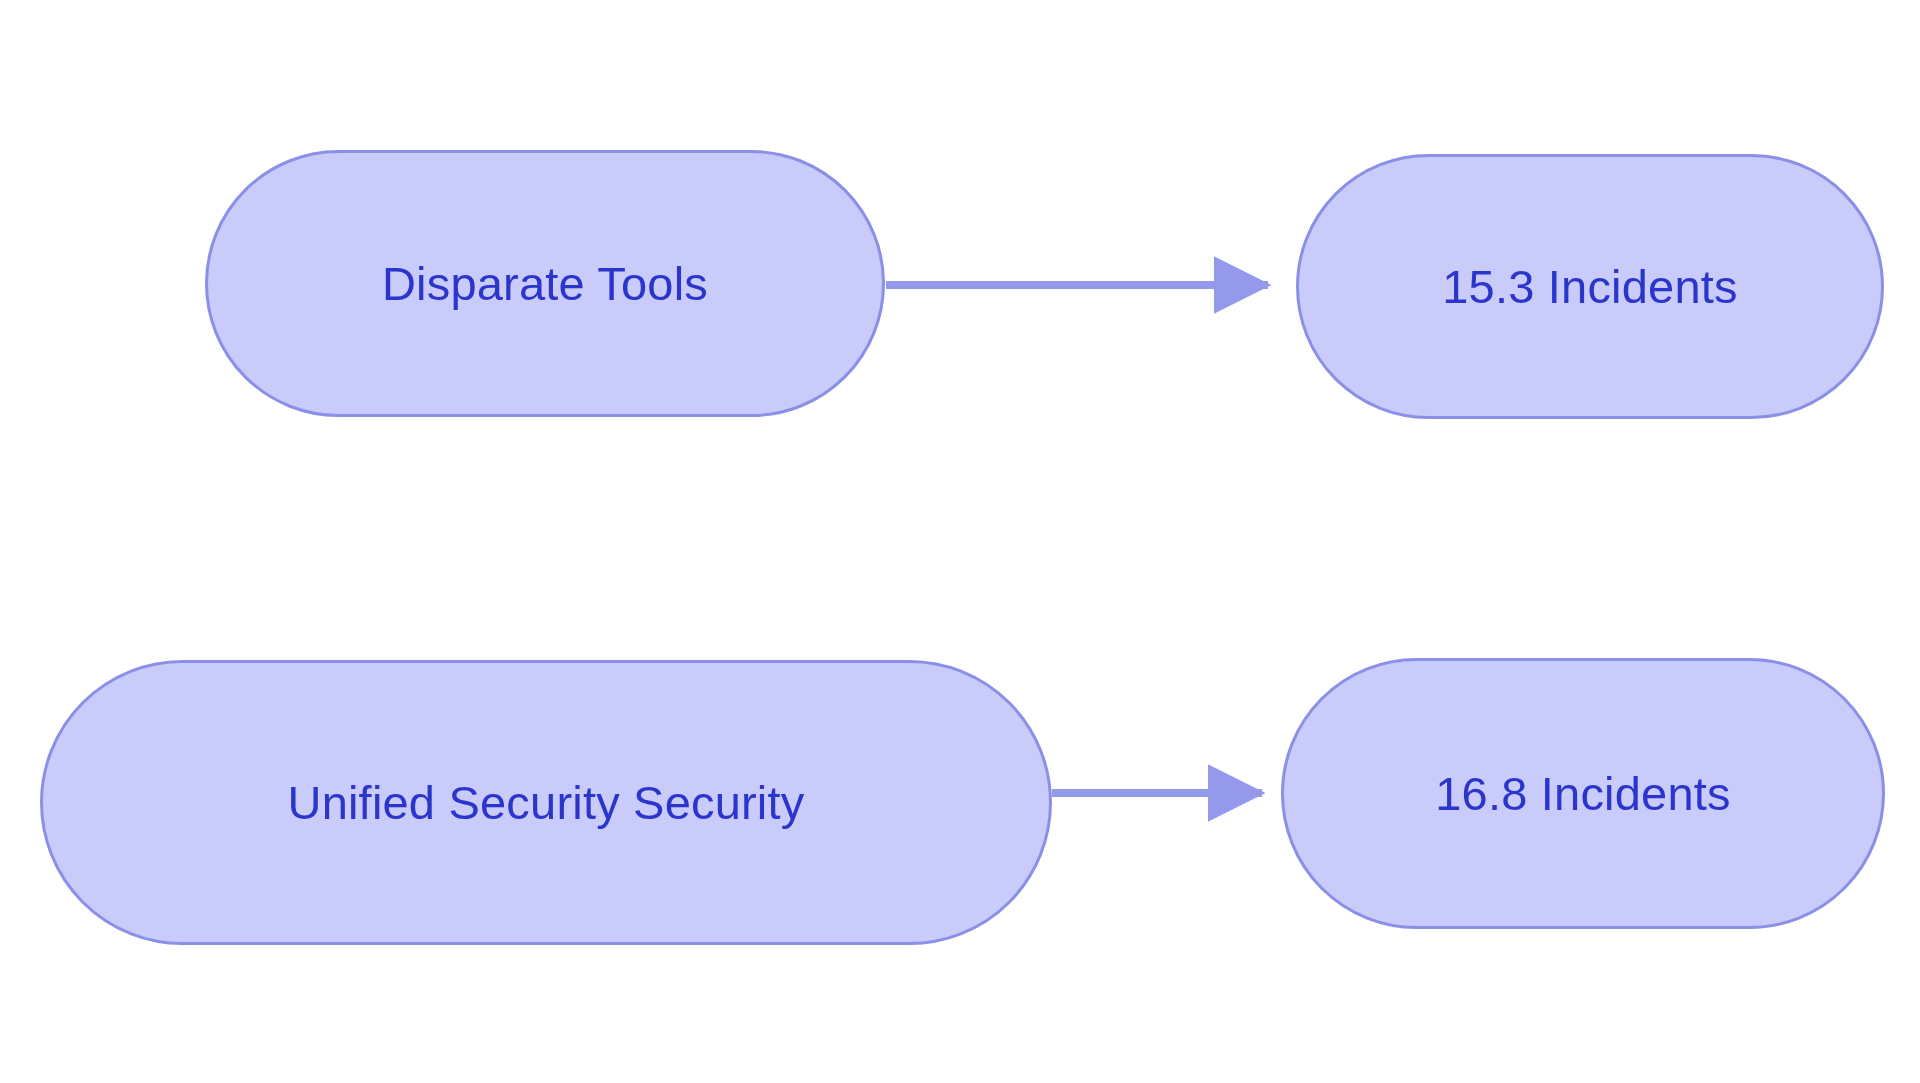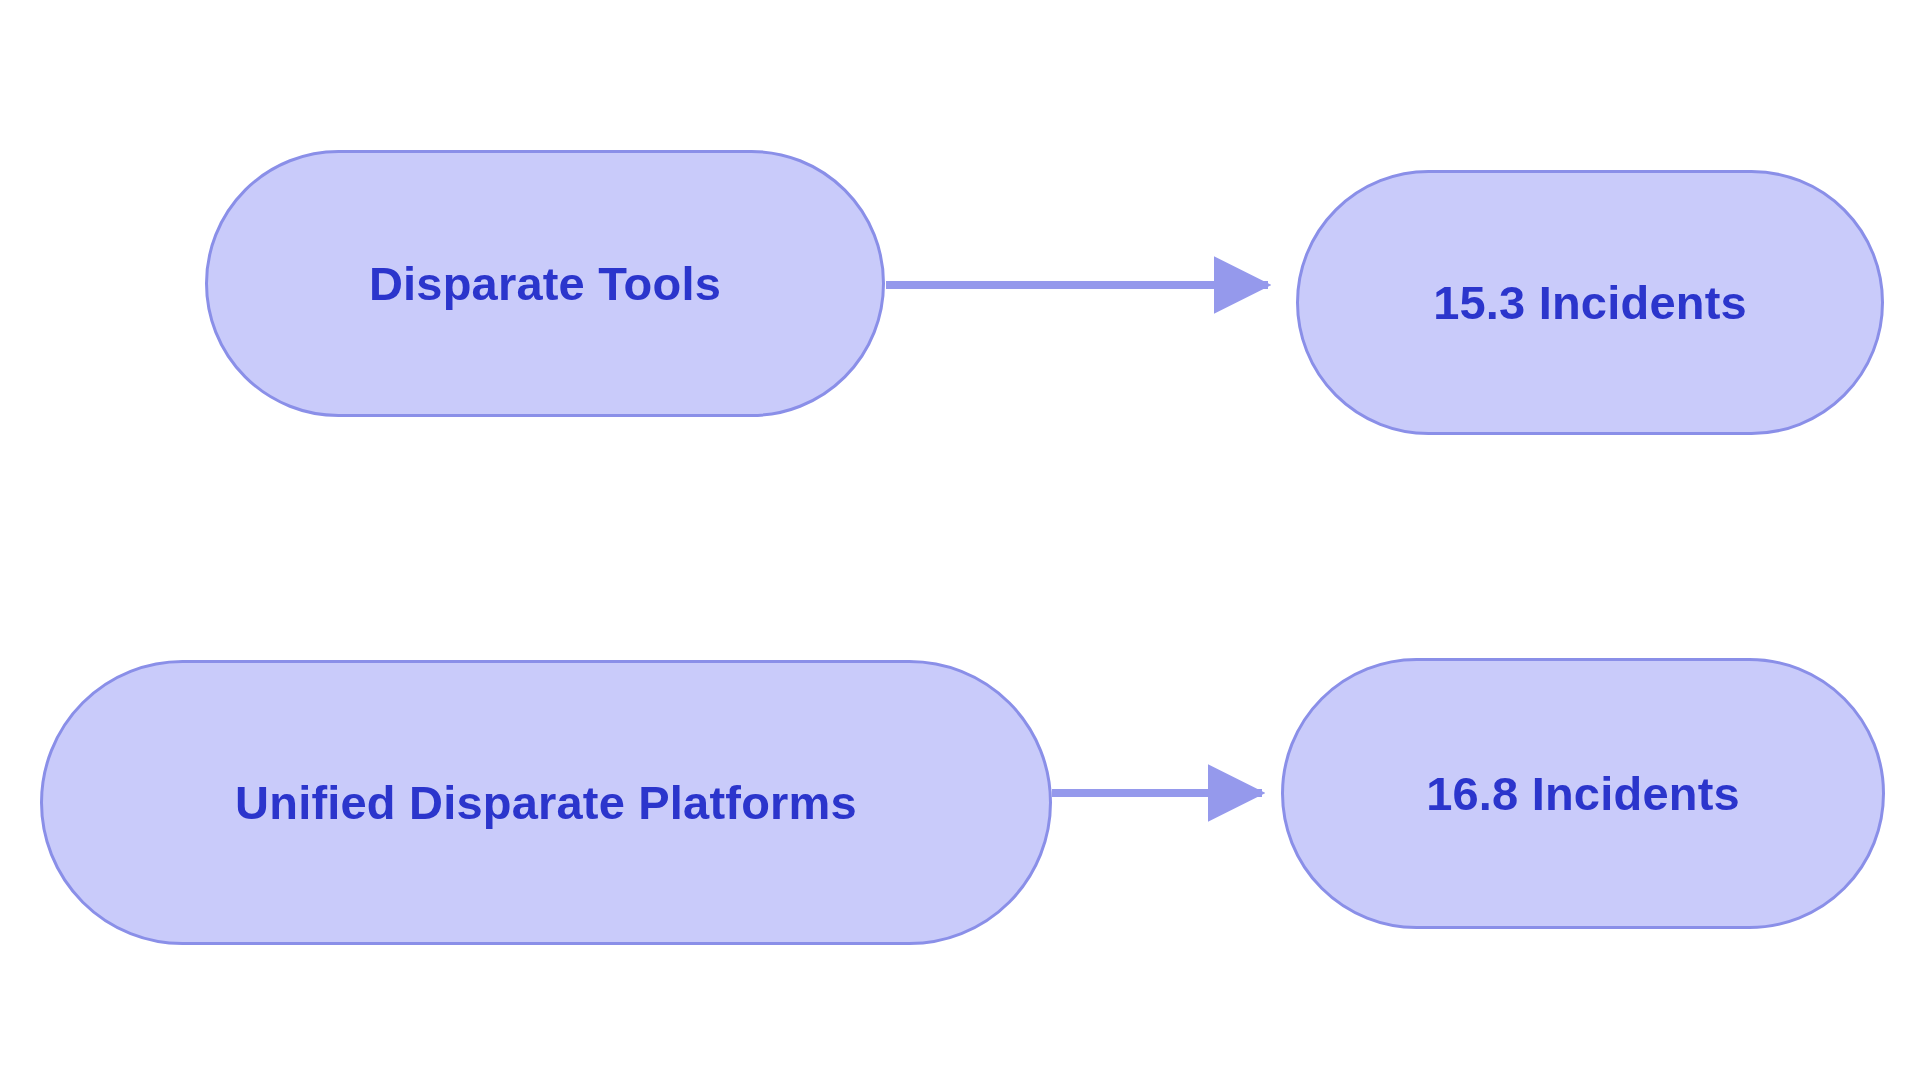--- a/index.html
+++ b/index.html
@@ -35,41 +35,40 @@
     align-items: center;
     justify-content: center;
     background: #c9cbfa;
     border: 3px solid #8a8fe8;
     border-radius: 999px;
     text-align: center;
   }
   .node-label {
     color: #2b35cc;
     font-family: "Liberation Sans", sans-serif;
-    font-weight: 700;
+    font-weight: 400;
     font-size: 47px;
     line-height: 1.1;
     letter-spacing: 0.2px;
     white-space: nowrap;
     padding: 0 10px;
   }
 
   
   #node-disparate-tools {
     left: 205px;
     top: 150px;
     width: 680px;
     height: 267px;
   }
   #node-incidents-high {
     left: 1296px;
     top: 154px;
     width: 588px;
     height: 265px;
-    margin-top: 16px;
   }
 
   
   #node-unified-platforms {
     left: 40px;
     top: 660px;
     width: 1012px;
     height: 285px;
   }
   #node-incidents-low {
@@ -101,20 +100,20 @@
 
   <div class="node" id="node-disparate-tools">
     <span class="node-label">Disparate Tools</span>
   </div>
 
   <div class="node" id="node-incidents-high">
     <span class="node-label">15.3 Incidents</span>
   </div>
 
   <div class="node" id="node-unified-platforms">
-    <span class="node-label">Unified Disparate Platforms</span>
+    <span class="node-label">Unified Security Security</span>
   </div>
 
   <div class="node" id="node-incidents-low">
     <span class="node-label">16.8 Incidents</span>
   </div>
 
 </div>
 
 </body></html>

